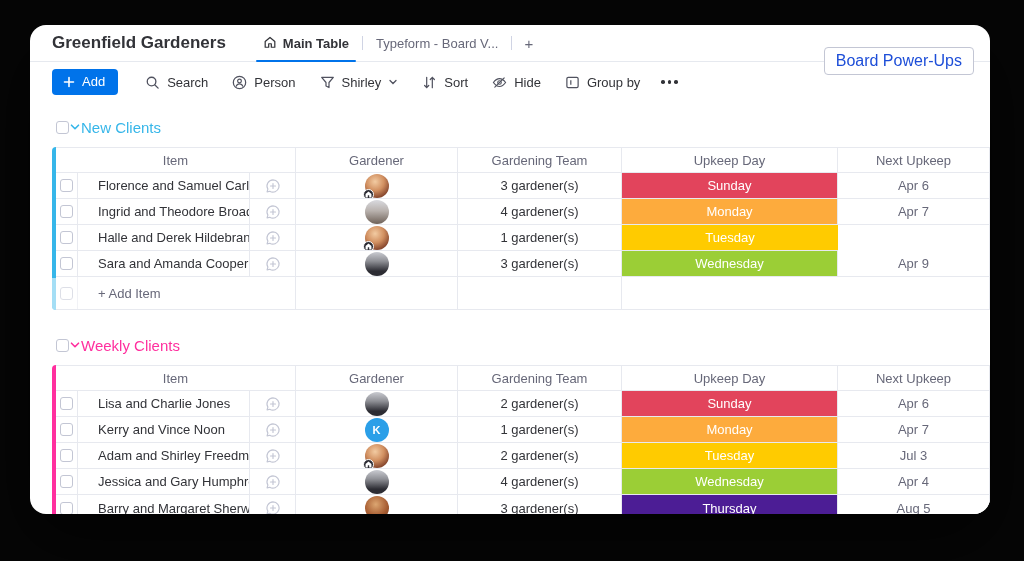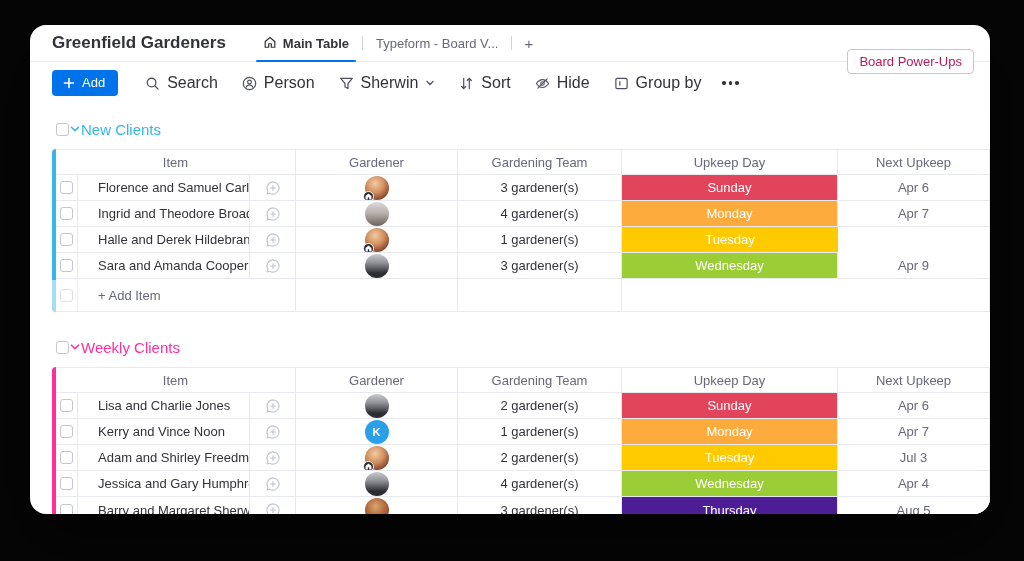--- a/index.html
+++ b/index.html
@@ -18,28 +18,28 @@
   .board-title { font-size:17px; font-weight:700; color:#323338; white-space:nowrap; }
   .tabs { display:flex; align-items:center; height:100%; margin-left:24px; }
   .tab { display:flex; align-items:center; gap:6px; height:100%; padding:0 13px;
          font-size:13px; color:#676879; position:relative; cursor:pointer; }
   .tab.active { color:#323338; font-weight:700; }
   .tab.active::after { content:""; position:absolute; left:6px; right:6px; bottom:-1px;
          height:2px; background:#0073ea; border-radius:2px; }
   .tab-divider { width:1px; height:14px; background:#d0d4e4; }
   .tab-plus { font-size:15px; color:#676879; padding:0 12px; }
   .powerups-btn { margin-left:auto; border:1px solid #c3c6d4; background:#fff; border-radius:4px;
-         padding:4px 11px; font-size:13px; color:#be185d; white-space:nowrap; cursor:pointer;margin-top:36px; }
+         padding:4px 11px; font-size:16px; color:#1d4ed8; white-space:nowrap; cursor:pointer;margin-top:36px; }
 
   
   .toolbar { display:flex; align-items:center; padding:7px 16px 5px 22px; gap:2px; }
   .add-btn { display:flex; align-items:center; gap:7px; background:#0073ea; color:#fff;
          border:none; border-radius:4px; padding:5px 13px 6px 11px; font-size:13px;
          margin-right:14px; cursor:pointer; font-family:inherit; }
-  .tool { display:flex; align-items:center; gap:7px; padding:5px 11px; font-size:16px;
+  .tool { display:flex; align-items:center; gap:7px; padding:5px 11px; font-size:13px;
          color:#323338; border-radius:4px; cursor:pointer; background:none; border:none;
          font-family:inherit; }
   .tool svg { flex:none; }
   .dots { display:flex; gap:3px; padding:0 8px; cursor:pointer; }
   .dots i { width:3.5px; height:3.5px; border-radius:50%; background:#323338; display:block; }
 
   
   .content { padding:16px 0 0 22px; }
   .group { position:relative; }
   .group + .group { margin-top:24px; }
@@ -149,21 +149,21 @@
       </span>
       <span>Person</span>
     </button>
 
     <button class="tool">
       <span style="display:flex">
         <svg width="15" height="15" viewBox="0 0 16 16" fill="none" stroke="#50525f" stroke-width="1.3" stroke-linejoin="round">
             <path d="M1.8 2.5h12.4L9.6 8v5.4l-3.2-1.6V8L1.8 2.5z"></path>
           </svg>
       </span>
-      <span>Sherwin</span>
+      <span>Shirley</span>
       <span style="display:flex">
         <svg width="10" height="10" viewBox="0 0 10 10" fill="none" stroke="#50525f" stroke-width="1.3" stroke-linecap="round">
             <path d="m2 3.5 3 3 3-3"></path>
           </svg>
       </span>
     </button>
 
     <button class="tool">
       <span style="display:flex">
         <svg width="15" height="15" viewBox="0 0 16 16" fill="none" stroke="#50525f" stroke-width="1.3" stroke-linecap="round" stroke-linejoin="round">

